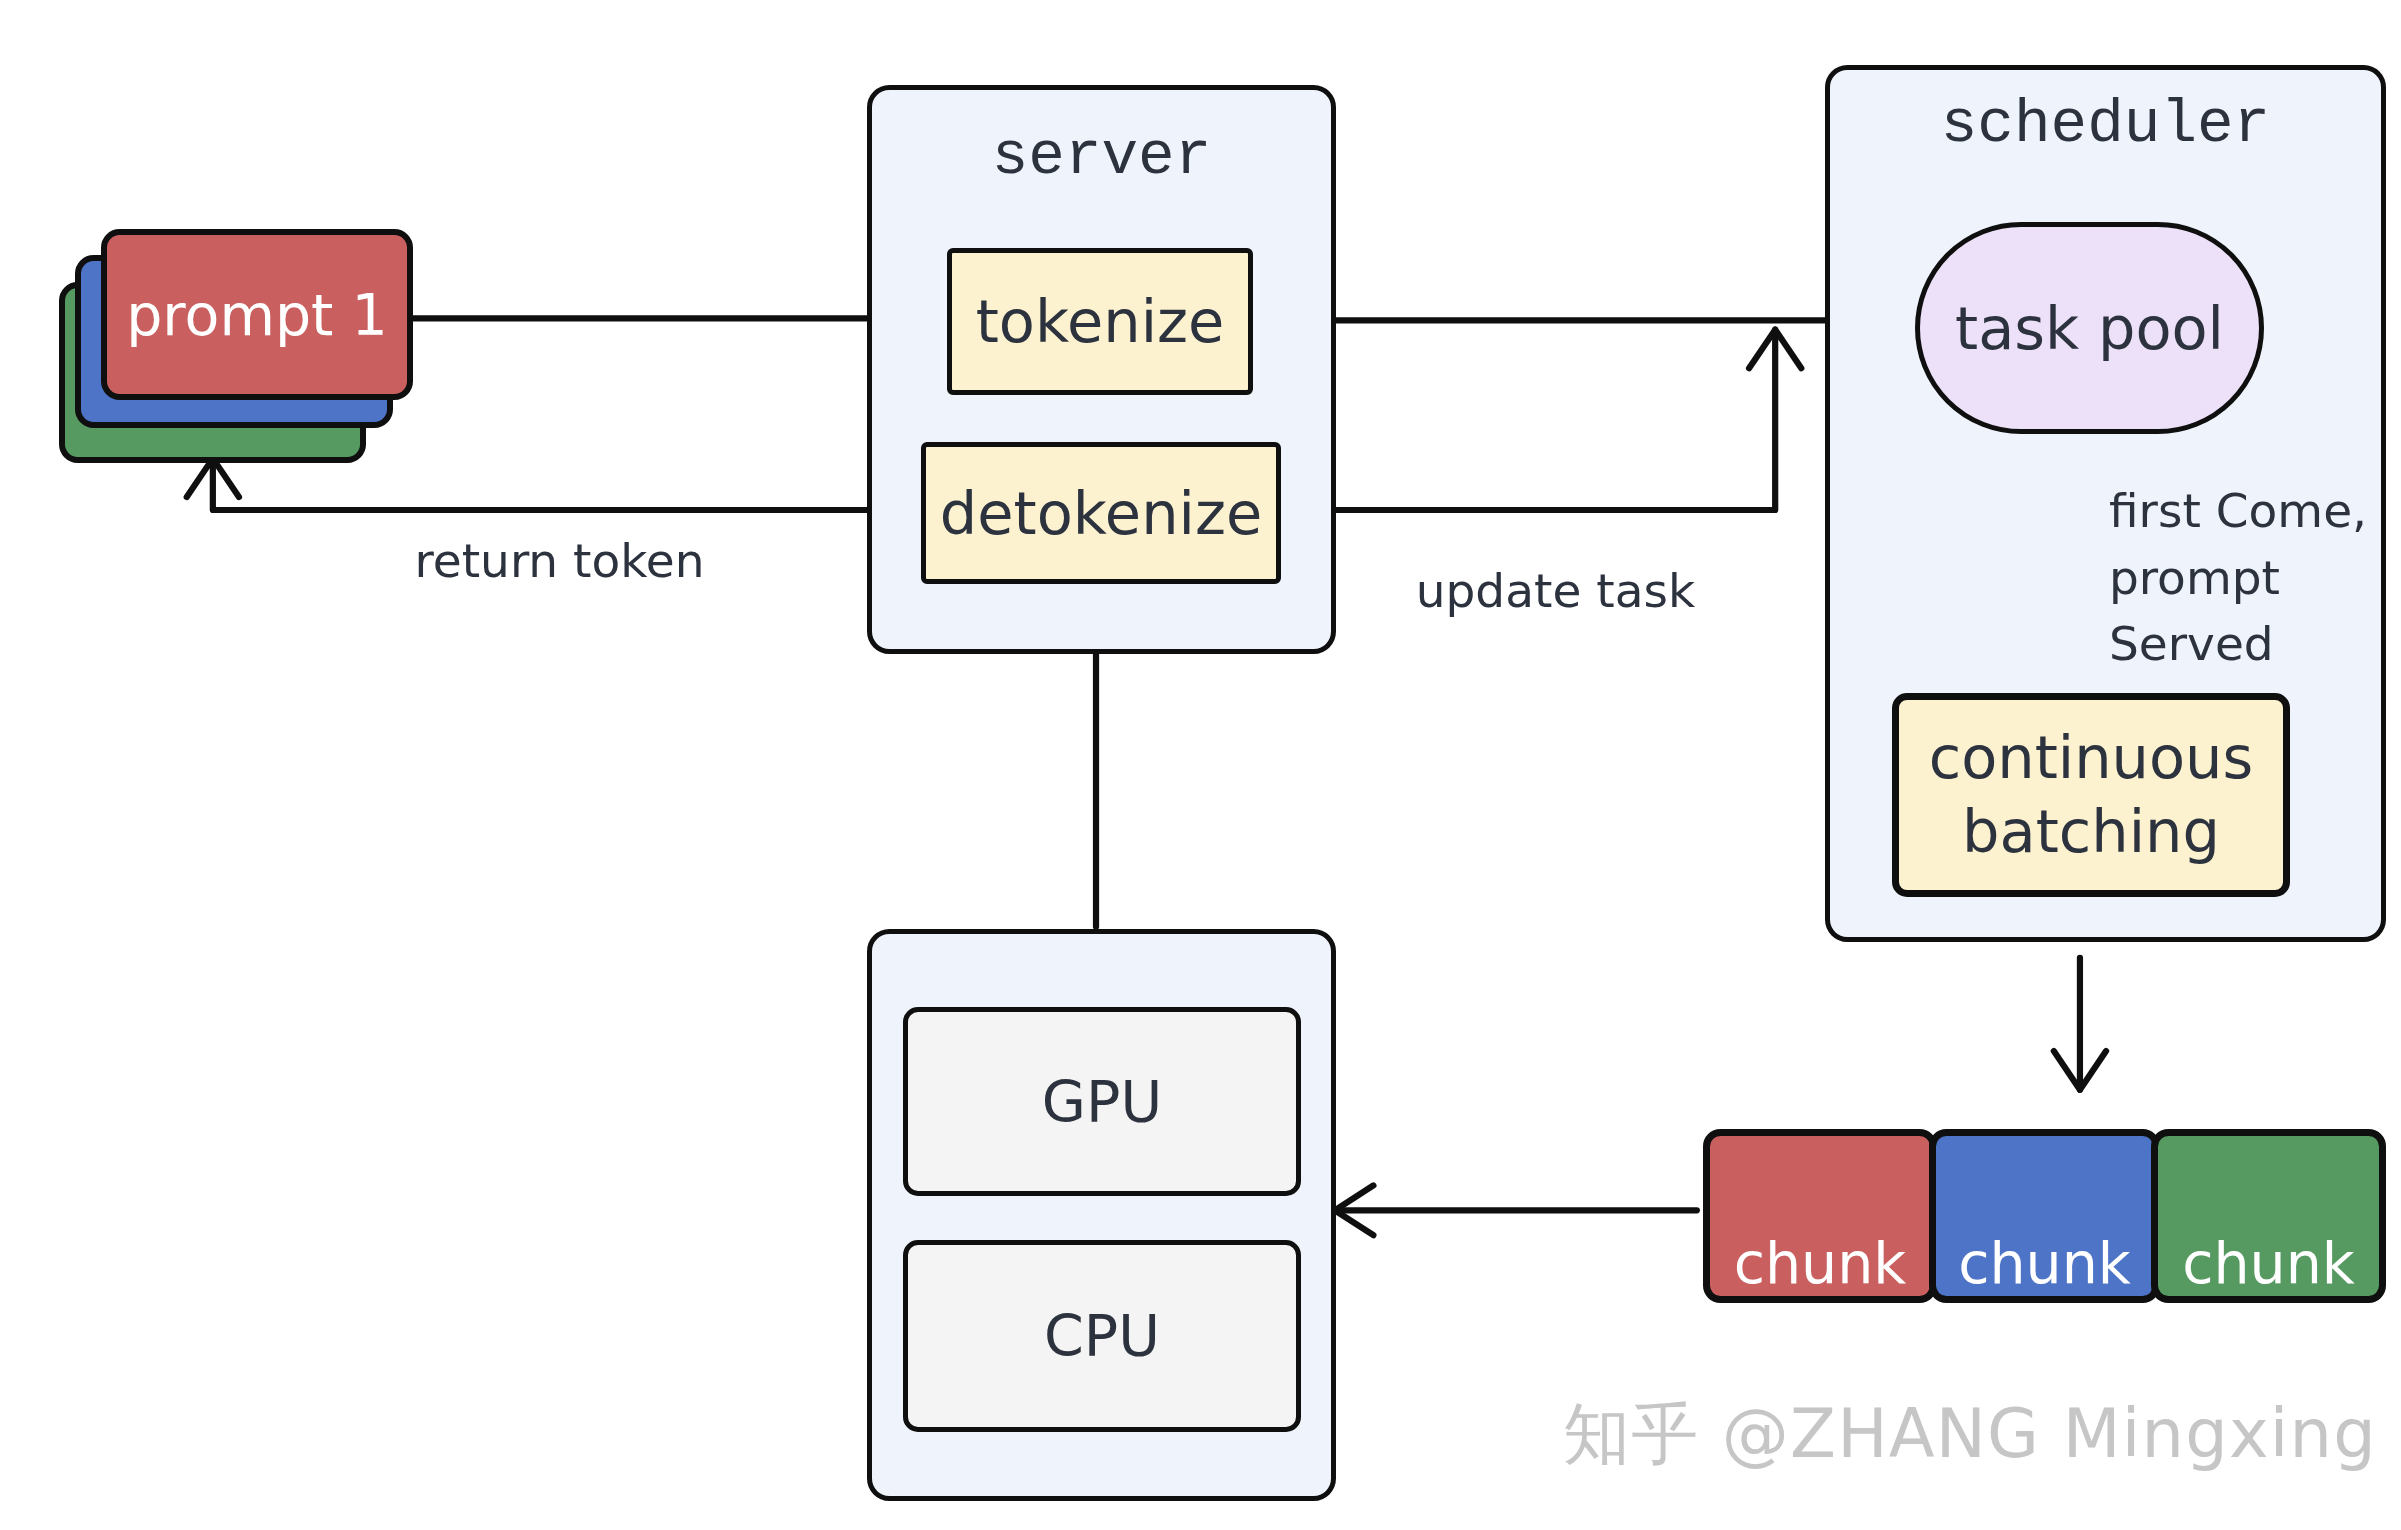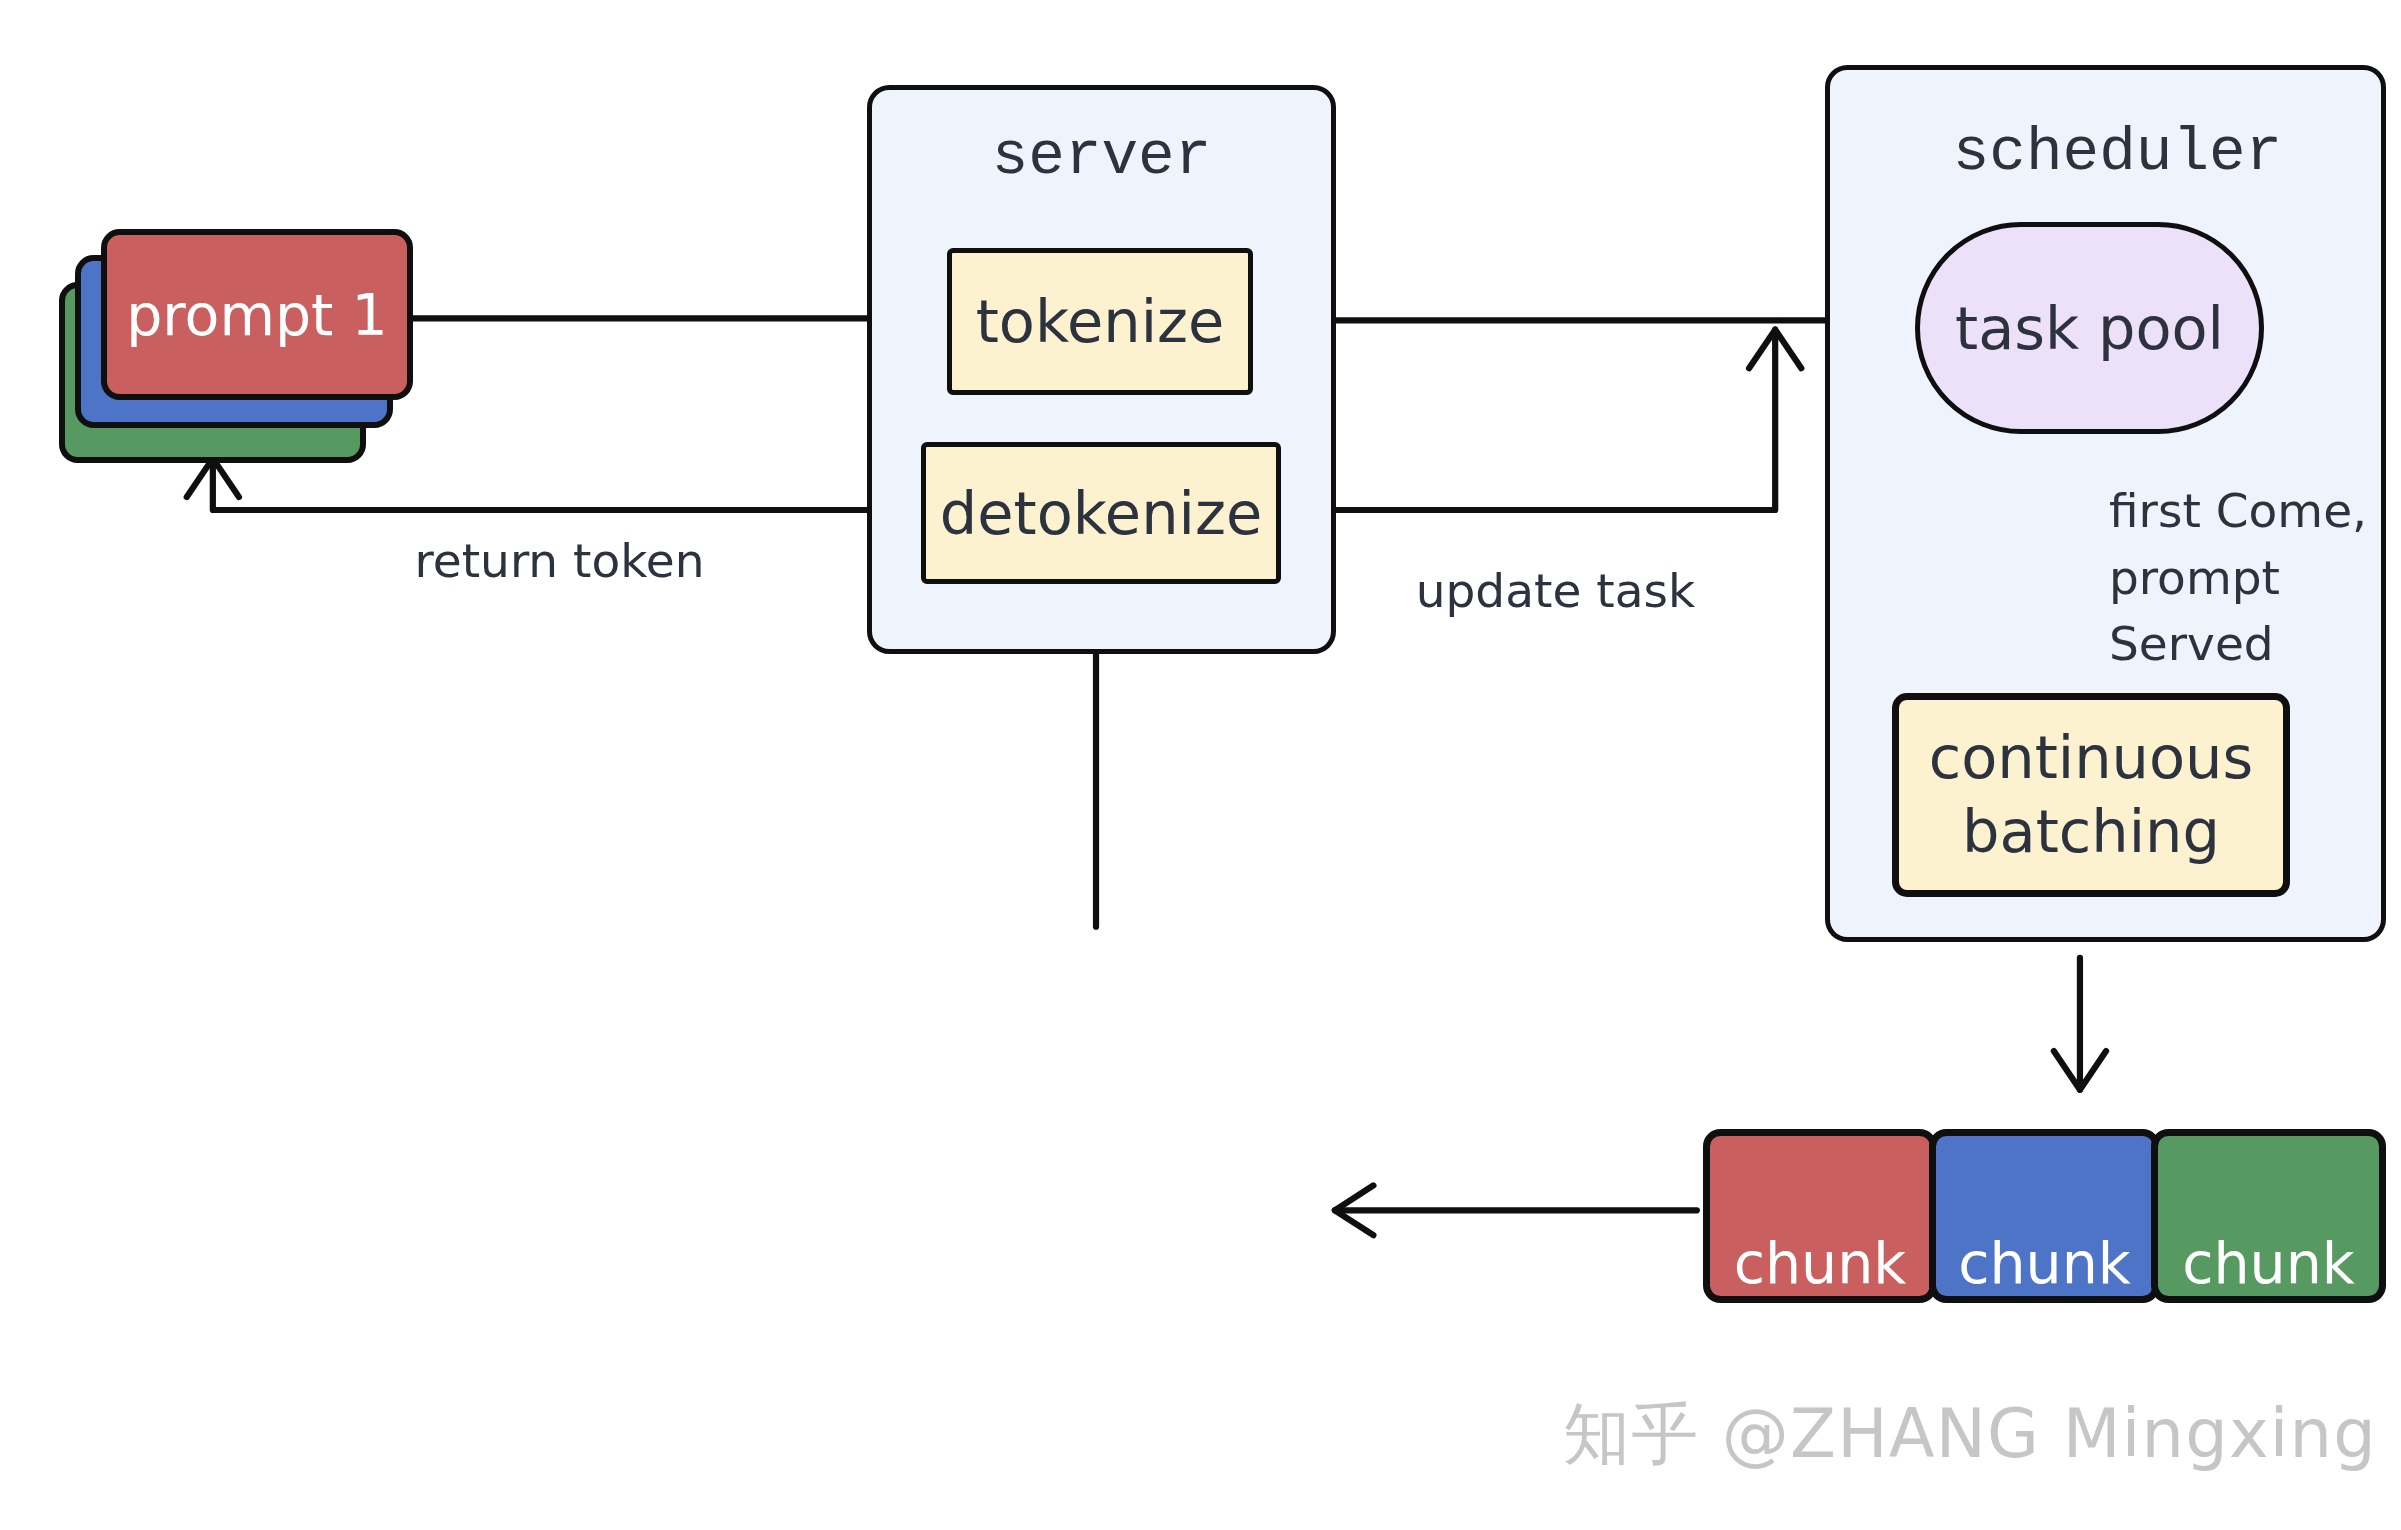--- a/index.html
+++ b/index.html
@@ -104,29 +104,37 @@
     <div class="container-title" style="top:32px;">server</div>
     <div class="node yellow tokenize">
       <span>tokenize</span>
     </div>
     <div class="node yellow detokenize">
       <span>detokenize</span>
     </div>
   </div>
 
   <div class="container scheduler-box">
-    <div class="container-title" style="top:48px;padding-left:12px;">scheduler</div>
+    <div class="container-title" style="top:20px;">scheduler</div>
     <div class="node task-pool">
       <span>task pool</span>
     </div>
     <div class="node cont-batch">
       <span style="width:336px;">continuous batching</span>
     </div>
   </div>
 
+  <div class="container hw-box">
+    <div class="node graynode gpu">
+      <span>GPU</span>
+    </div>
+    <div class="node graynode cpu">
+      <span>CPU</span>
+    </div>
+  </div>
 
   <div class="chunk chunk-red">
     <span>chunk</span>
   </div>
   <div class="chunk chunk-blue">
     <span>chunk</span>
   </div>
   <div class="chunk chunk-green">
     <span>chunk</span>
   </div>

